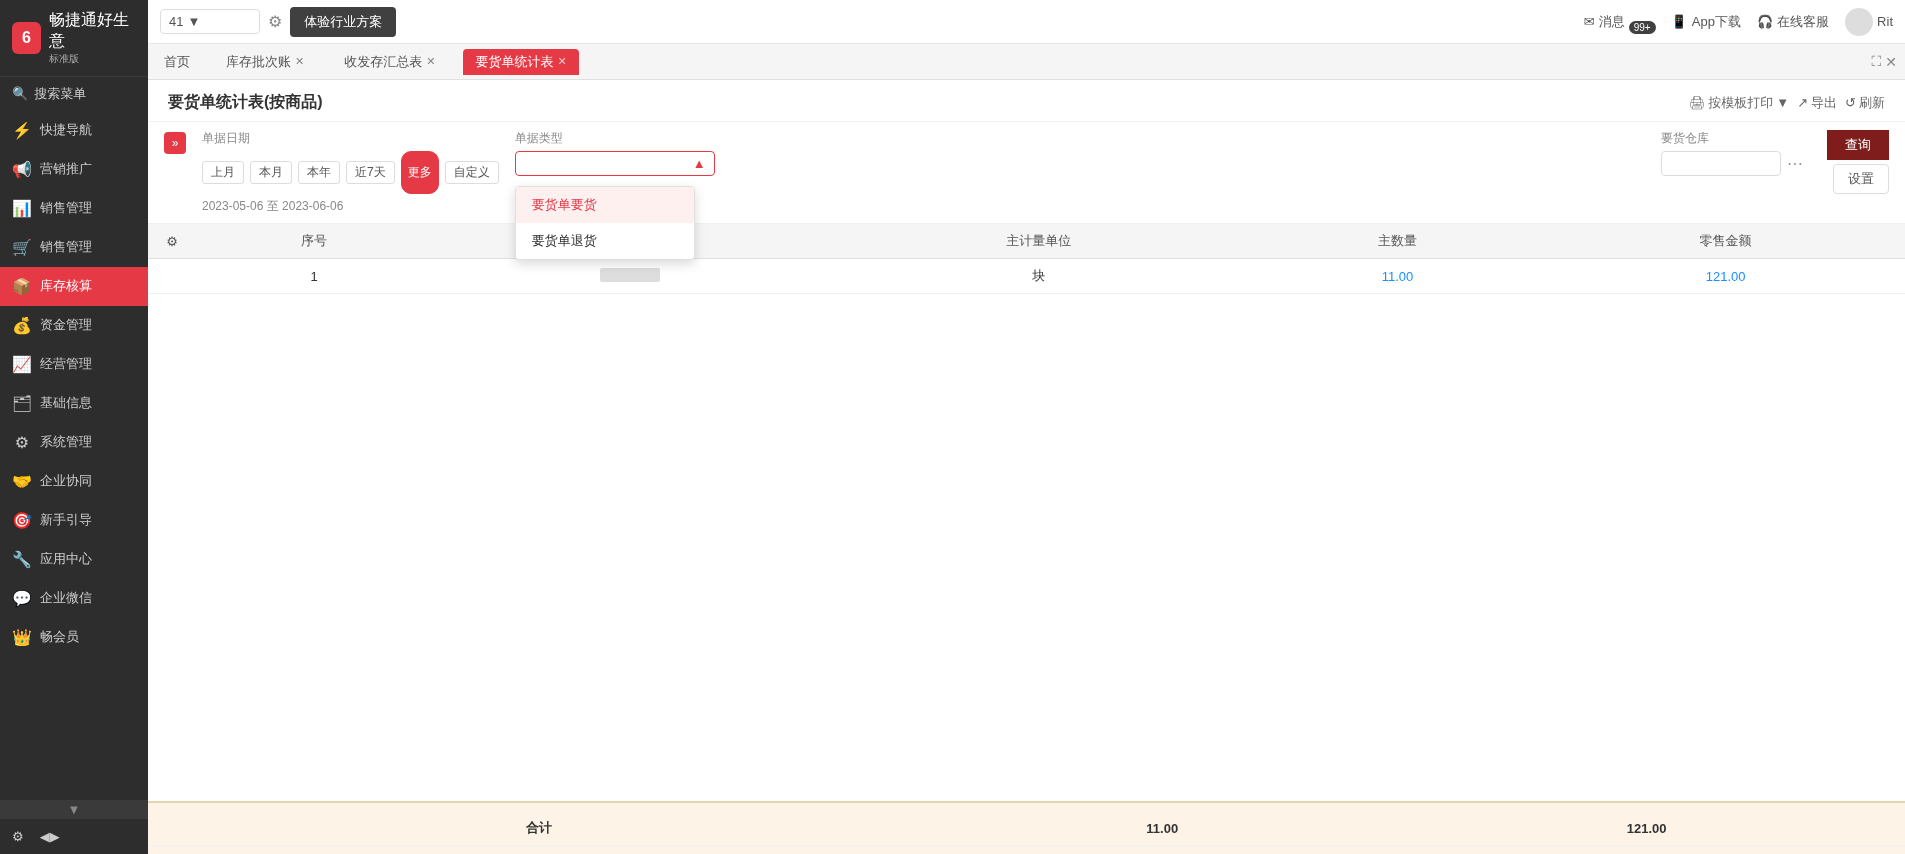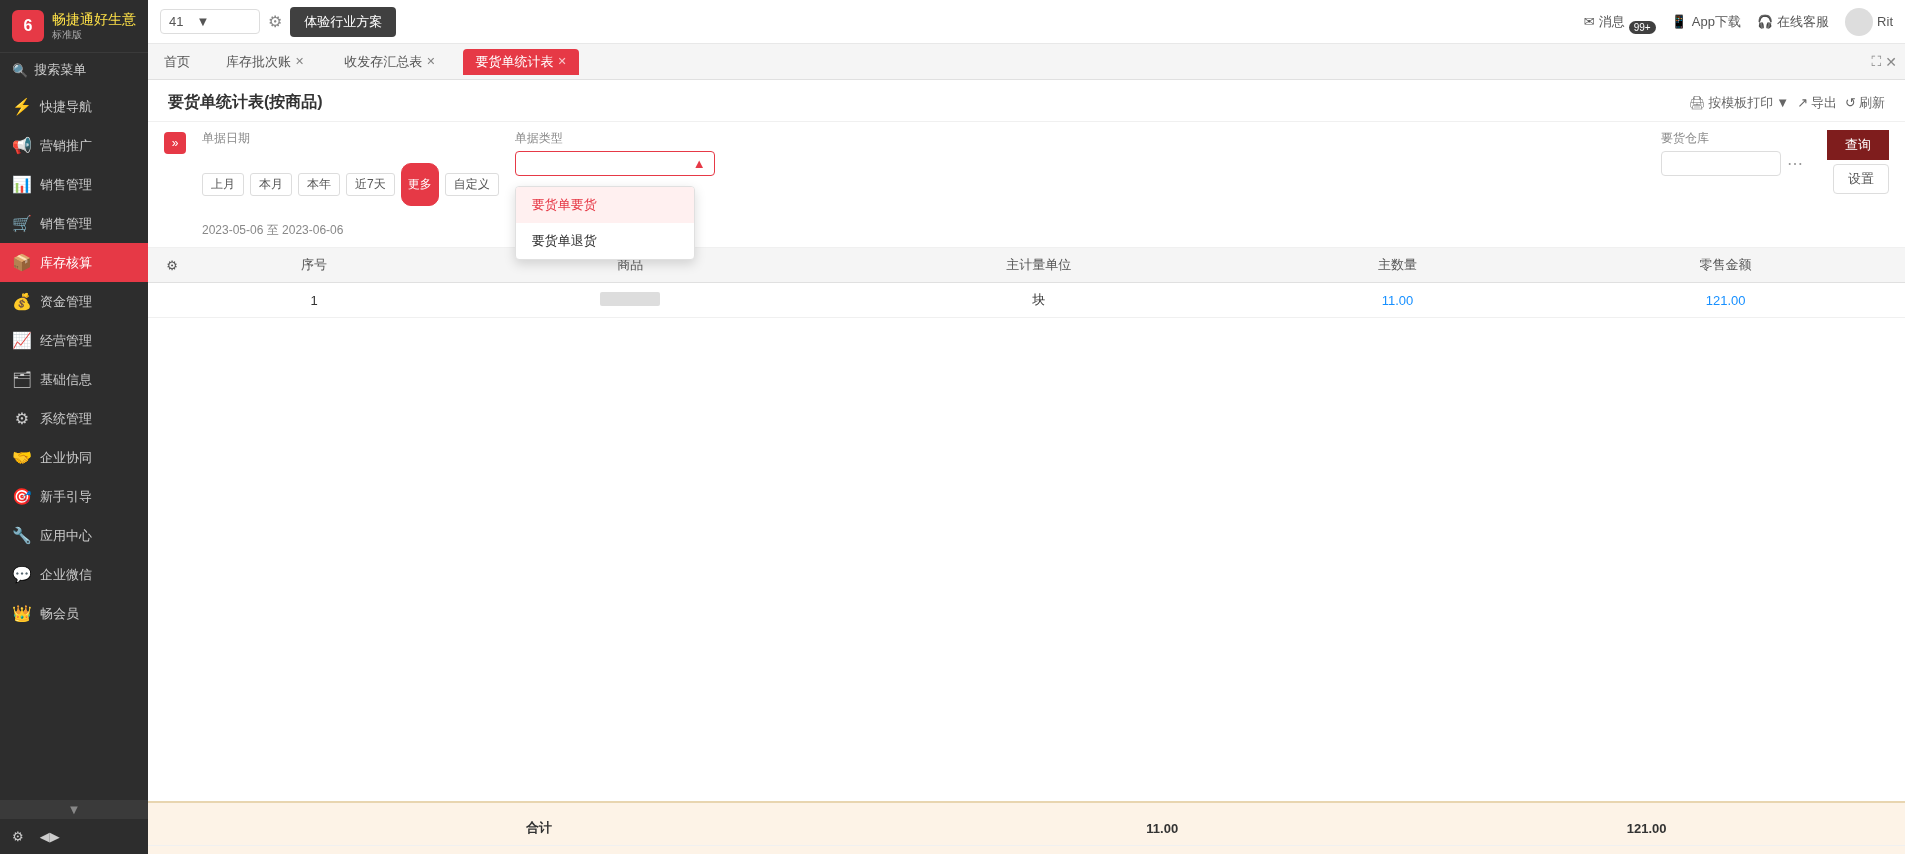--- a/index.html
+++ b/index.html
@@ -23,21 +23,21 @@
       color: white;
       gap: 8px;
     }
     .logo-icon {
       width: 32px; height: 32px;
       background: #e63946;
       border-radius: 6px;
       display: flex; align-items: center; justify-content: center;
       color: white; font-weight: bold; font-size: 16px;
     }
-    .logo-text { font-size: 14px; color: #fde047; line-height: 1.3; }
+    .logo-text { font-size: 16px; color: #ffffff; line-height: 1.3; }
     .logo-sub { font-size: 10px; color: #aaa; }
     .sidebar-search {
       display: flex; align-items: center;
       padding: 8px 12px;
       gap: 6px;
       cursor: pointer;
       color: #ccc;
       font-size: 13px;
     }
     .sidebar-items { flex: 1; overflow-y: auto; }
@@ -77,21 +77,21 @@
       padding: 0 12px;
       gap: 8px;
       justify-content: space-between;
     }
     .topbar-left { display: flex; align-items: center; gap: 8px; }
     .topbar-select {
       border: 1px solid #ddd;
       border-radius: 4px;
       padding: 4px 8px;
       font-size: 13px;
-      display: flex; align-items: center; gap: 13px;
+      display: flex; align-items: center; gap: 4px;
       cursor: pointer;
       color: #555;
       min-width: 100px;
     }
     .topbar-gear { cursor: pointer; color: #888; font-size: 16px; }
     .btn-trial {
       background: #404040;
       color: white;
       border: none;
       border-radius: 4px;
@@ -162,21 +162,21 @@
       background: #e63946;
       color: white;
       border: none;
       border-radius: 4px;
       width: 22px; height: 22px;
       cursor: pointer;
       display: flex; align-items: center; justify-content: center;
       font-size: 12px;
       margin-top: 2px;
     }
-    .filter-group { display: flex; flex-direction: column; gap: 16px; }
+    .filter-group { display: flex; flex-direction: column; gap: 4px; }
     .filter-label { font-size: 12px; color: #888; }
     .date-range-row { display: flex; align-items: center; gap: 6px; flex-wrap: wrap; }
     .date-btn {
       padding: 2px 8px;
       border: 1px solid #ddd;
       border-radius: 3px;
       cursor: pointer;
       font-size: 12px;
       background: #fff;
       color: #555;

